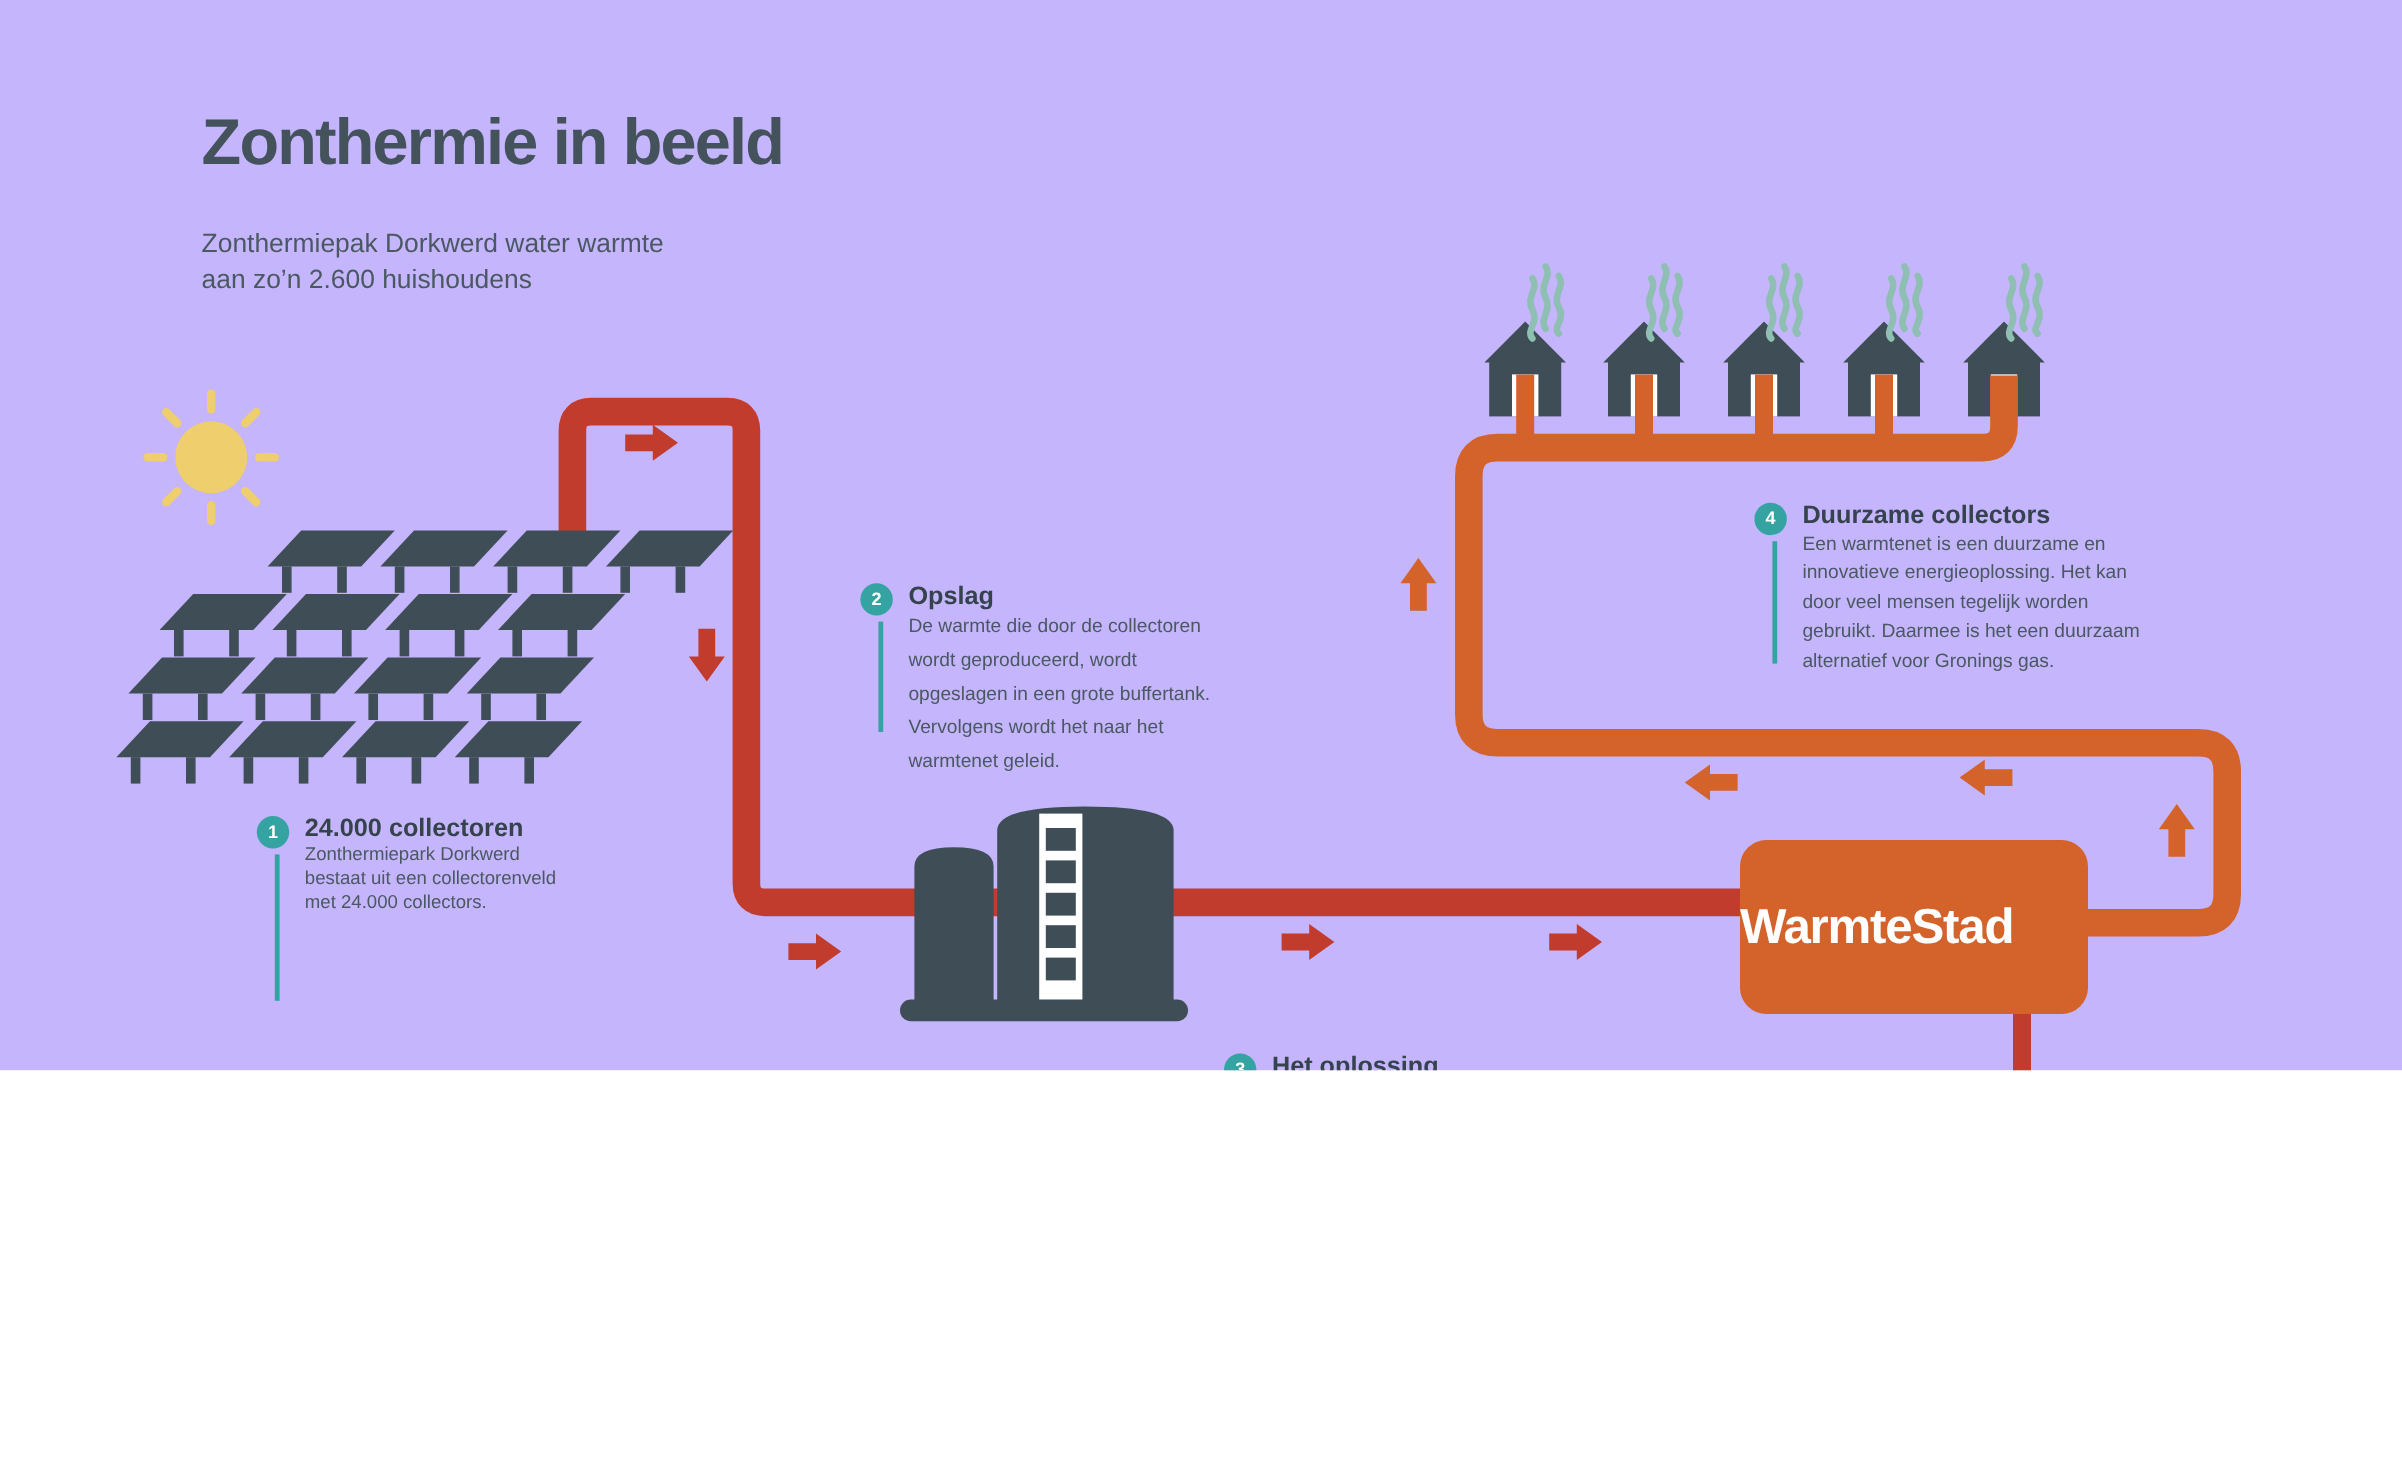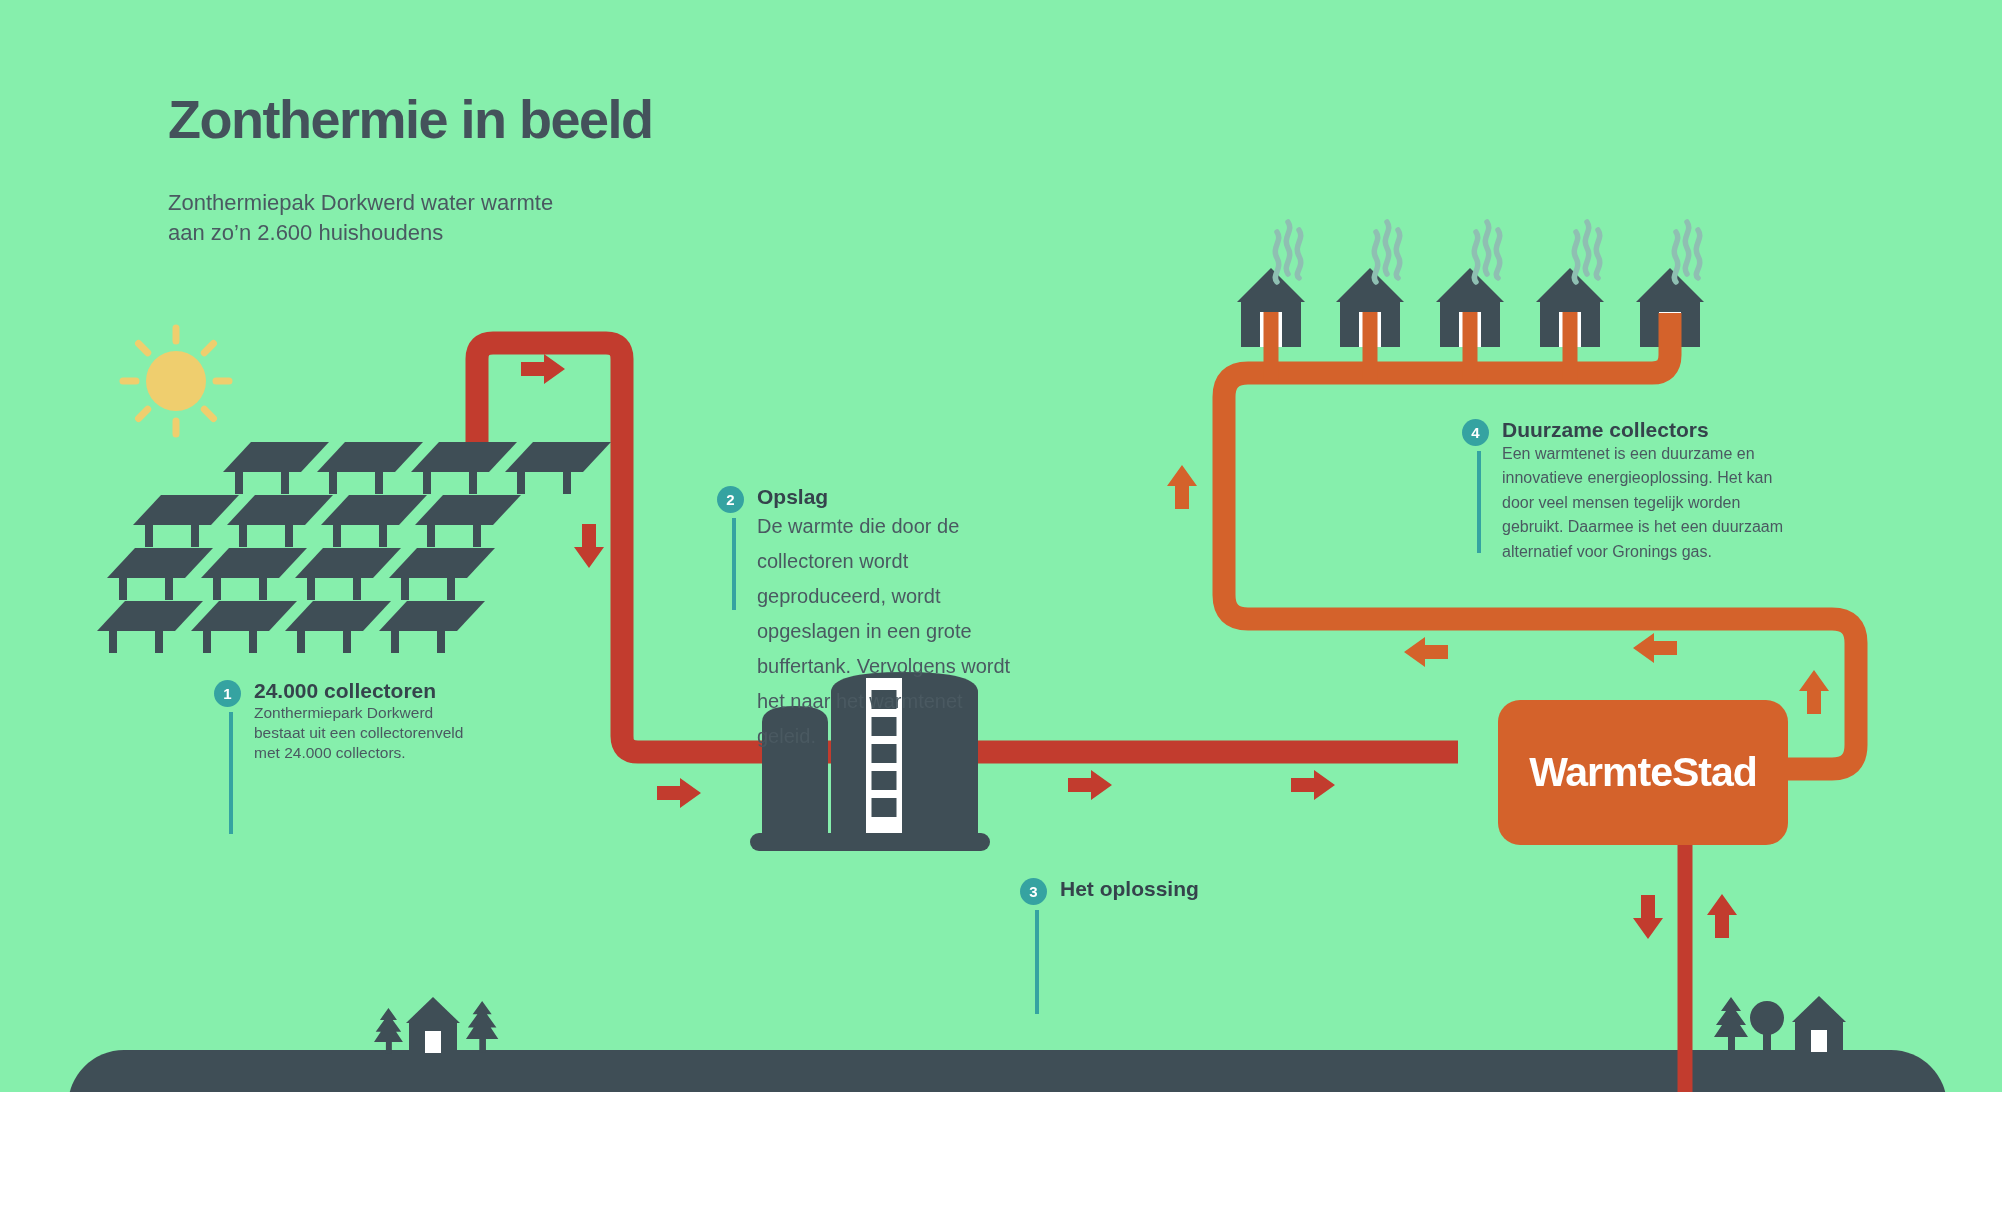--- a/index.html
+++ b/index.html
@@ -1,41 +1,41 @@
 <!DOCTYPE html>
 <html><head>
 <meta charset="utf-8">
 <style>
   html,body{margin:0;padding:0;background:#ffffff;}
-  #stage{position:relative;width:2002px;height:1092px;background:#86efac;overflow:hidden;
+  #stage{position:relative;width:2002px;height:892px;background:#c4b5fd;overflow:hidden;
          font-family:"Liberation Sans", sans-serif;}
   #stage svg{position:absolute;left:0;top:0;}
   
   #title{position:absolute;left:168px;top:52px;font-size:54px;font-weight:bold;
          letter-spacing:-1.5px;color:#44525B;}
   #subtitle{position:absolute;left:168px;top:146px;font-size:22px;font-weight:bold;color:#3C4A52;}
   .intro{position:absolute;left:168px;font-size:22px;color:#4A5961;}
   
   .callout{position:absolute;}
   .badge{position:absolute;left:-40px;top:1px;width:27px;height:27px;border-radius:50%;
          background:#35A3A1;color:#ffffff;font-size:15px;font-weight:bold;text-align:center;
          line-height:27px;}
   .cline{position:absolute;left:-25px;top:33px;width:4px;background:#35A3A1;}
   .callout h3{margin:0;font-size:21px;font-weight:bold;color:#35434C;}
   .callout p{margin:0;color:#4A5961;}
   .c1p1{margin-top:8px;width:212px;font-size:15.5px;line-height:1.28;}
   .c1p2{margin-top:10px;width:268px;font-size:14.5px;line-height:1.12;}
-  .airy{margin-top:8px;font-size:20px;line-height:1.75;}
+  .airy{margin-top:8px;font-size:16px;line-height:1.75;}
   .mid{margin-top:6px;font-size:16px;line-height:1.53;}
   #c2 .airy{width:255px;}
   #c3 .airy{width:408px;}
   #c4 .mid{width:282px;}
   
   #logo-box{position:absolute;left:1450px;top:700px;width:290px;height:145px;background:#D4622B;
-            border-radius:22px;display:flex;align-items:center;justify-content:center;margin-left:48px;}
+            border-radius:22px;display:flex;align-items:center;justify-content:flex-start;}
   #logo-box span{color:#ffffff;font-size:41px;font-weight:bold;letter-spacing:-1px;}
 </style>
 </head>
 <body>
 
 <div id="stage">
 
   <svg width="2002" height="1216" viewBox="0 0 2002 1216">
     <defs>
       <path id="arr" d="M -22 -7 H 1 V -15 L 22 0 L 1 15 V 7 H -22 Z"></path>

